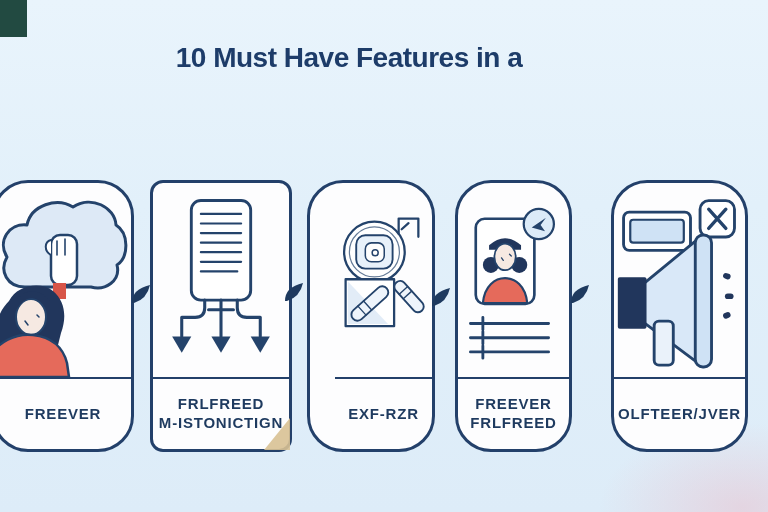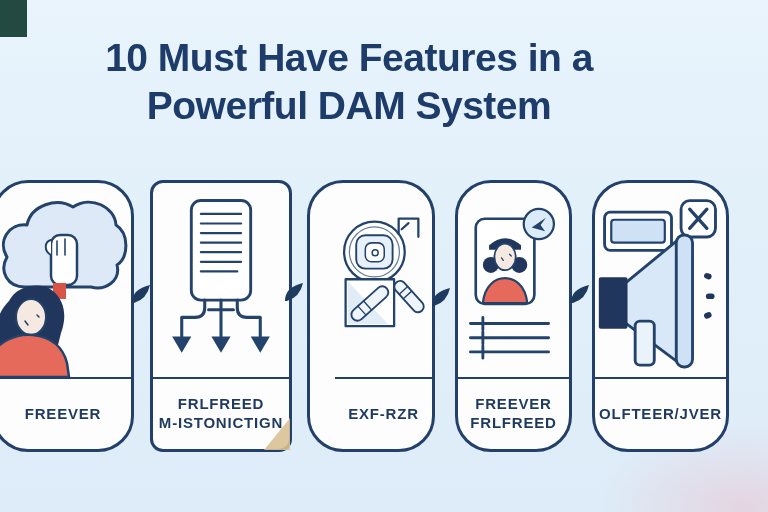--- a/index.html
+++ b/index.html
@@ -14,33 +14,33 @@
     position:absolute; left:0; top:0; width:27px; height:37px;
     background:#224a41;
   }
   
   #pink-smudge {
     position:absolute; right:0; bottom:0; width:170px; height:90px;
     background:radial-gradient(ellipse at 85% 95%, rgba(238,175,188,0.38), rgba(238,175,188,0) 70%);
   }
   #title {
     position:absolute; top:34px; left:0; width:698px; text-align:center;
-    color:#1d3c69; font-weight:bold; font-size:39px; line-height:48px;
+    color:#1d3c69; font-weight:bold; font-size:28px; line-height:48px;
     letter-spacing:-0.5px;
   }
   .card {
     position:absolute; top:180px; height:272px;
     background:#fdfdfe; border:3px solid #23406a; border-radius:36px;
     display:flex; flex-direction:column; overflow:hidden;
   }
   .c1 { left:-8px;  width:142px; }
   .c2 { left:150px; width:142px;border-radius:13px; }
   .c3 { left:307px; width:128px;padding-left:25px; }
   .c4 { left:455px; width:117px; }
-  .c5 { left:592px; width:137px; }
+  .c5 { left:611px; width:137px; }
   .art { position:relative; height:194px; flex:0 0 194px; }
   .art svg { position:absolute; inset:0; width:100%; height:100%; }
   .caption {
     flex:1; border-top:2.5px solid #23406a;
     display:flex; flex-direction:column; align-items:center; justify-content:center;
     color:#1e3a5f; font-weight:bold; font-size:15px; letter-spacing:0.8px;
     text-align:center; line-height:1.25; padding:2px 4px;
   }
   .cap2:empty { display:none; }
   .leaf { position:absolute; width:22px; height:22px; }
@@ -53,21 +53,20 @@
 </head>
 <body>
 
 <div id="stage">
 
   <div id="corner-swatch"></div>
   <div id="pink-smudge"></div>
 
   <div id="title">
     <div>10 Must Have Features in a</div>
-    <div>Powerful DAM System</div>
   </div>
 
   <div class="card c1">
     <div class="art">
       <svg viewBox="0 0 136 194">
         <path class="ill" d="M30,104 C12,104 4,88 12,74 C2,58 14,40 32,42 C36,22 62,14 78,24 C96,12 120,24 121,42 C134,50 134,74 122,82 C126,98 110,108 96,104 Z" fill="#dde9f6" stroke-width="3"></path>
         <rect class="ill" x="56" y="52" width="26" height="50" rx="9" fill="#ffffff" stroke-width="2.5"></rect>
         <path class="ill" d="M62,58 V72 M70,56 V72" fill="none" stroke-width="1.6"></path>
         <path class="ill" d="M56,72 C49,68 49,59 56,57" fill="#ffffff" stroke-width="2"></path>
         <rect x="58" y="100" width="13" height="16" fill="#d75548"></rect>

